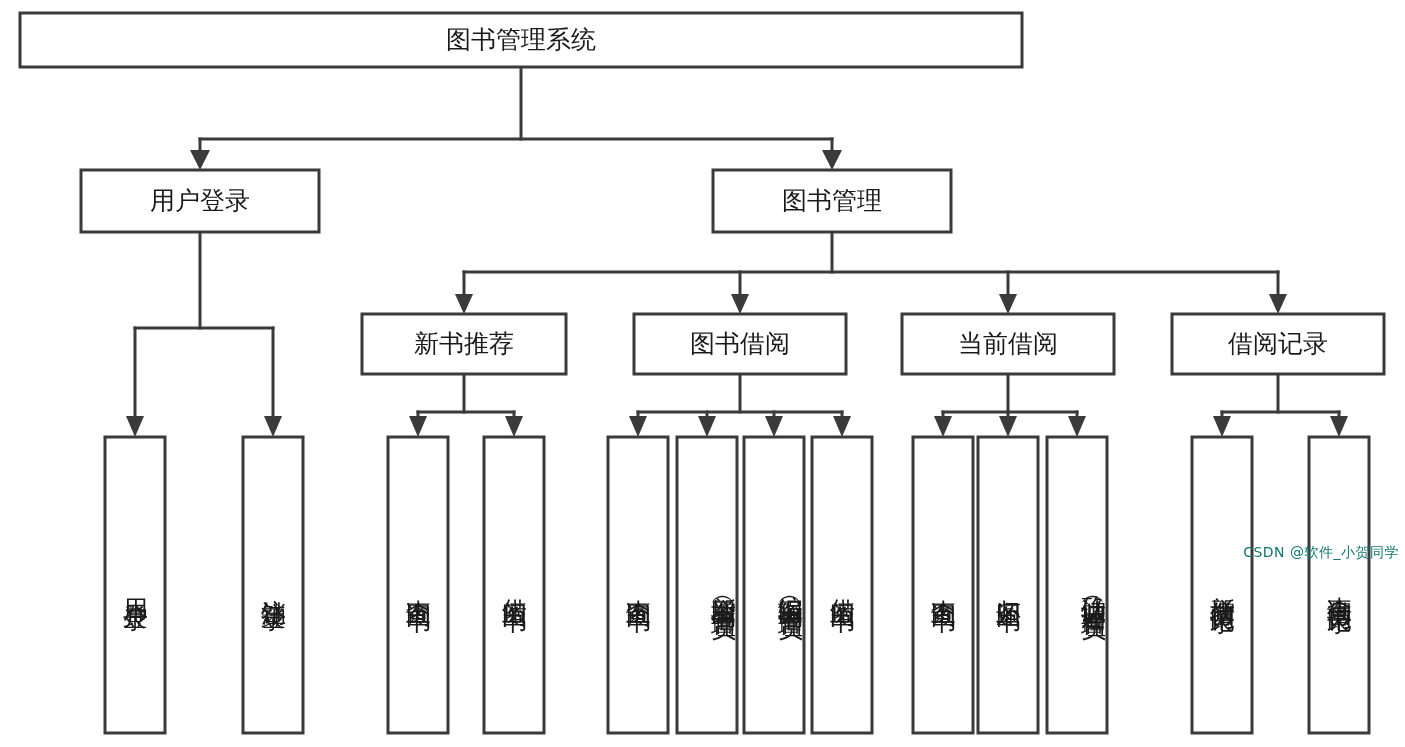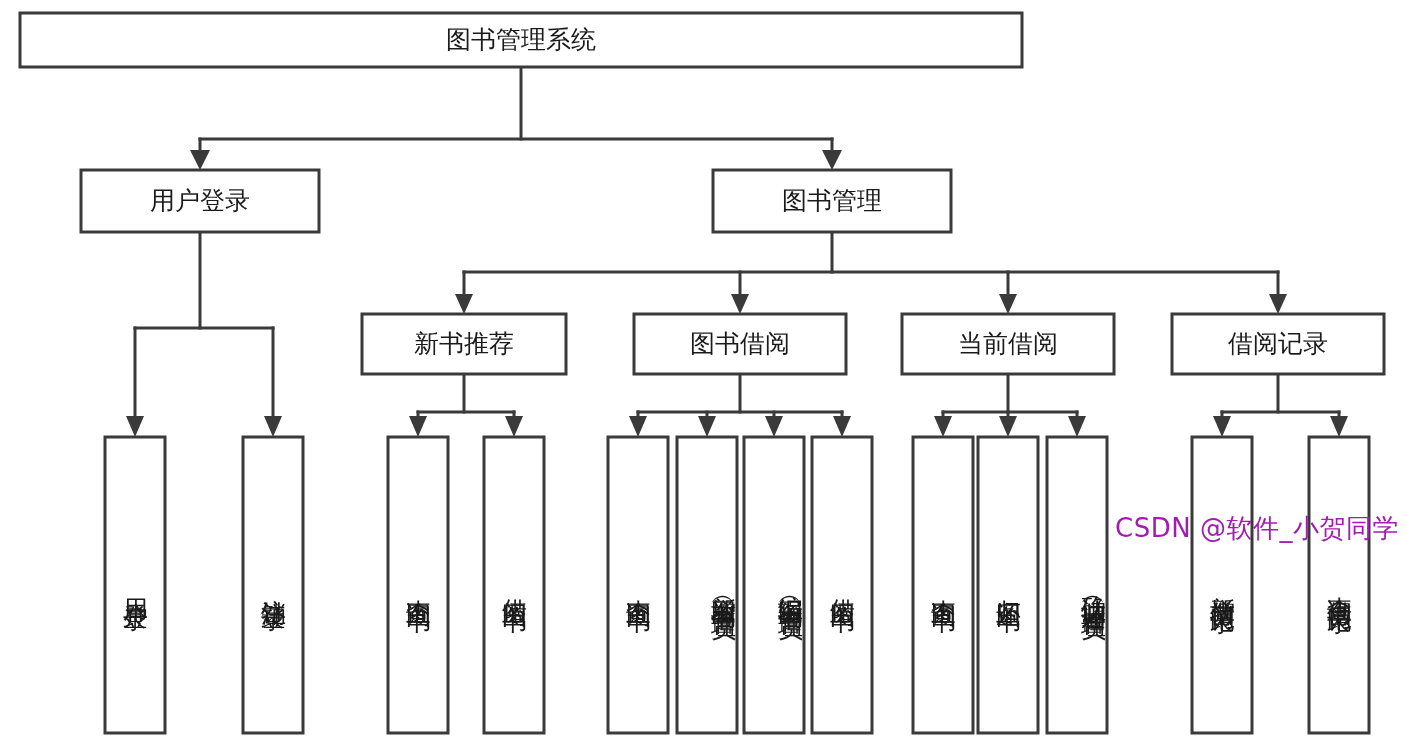--- a/index.html
+++ b/index.html
@@ -14,22 +14,22 @@
            font-family:"DejaVu Sans","Liberation Sans",sans-serif;
            text-anchor:middle;dominant-baseline:middle;}
   .v-label{position:absolute;
            writing-mode:vertical-rl;
            text-orientation:upright;
            font-size:25px;line-height:1.12;color:#1a1a1a;
            letter-spacing:3px;
            font-family:"DejaVu Sans","Liberation Sans",sans-serif;
            display:flex;align-items:center;justify-content:center;
            white-space:nowrap;pointer-events:none;}
-  .watermark{position:absolute;right:6px;bottom:16px;
-             font-size:26px;color:#a21caf;letter-spacing:0.5px;
+  .watermark{position:absolute;right:6px;bottom:0;
+             font-size:14px;color:#0f766e;letter-spacing:0.5px;
              font-family:"DejaVu Sans","Liberation Sans",sans-serif;}
 </style>
 </head>
 <body>
 
 <div id="stage">
 
   <svg viewBox="0 0 1405 747">
 
     <g>

